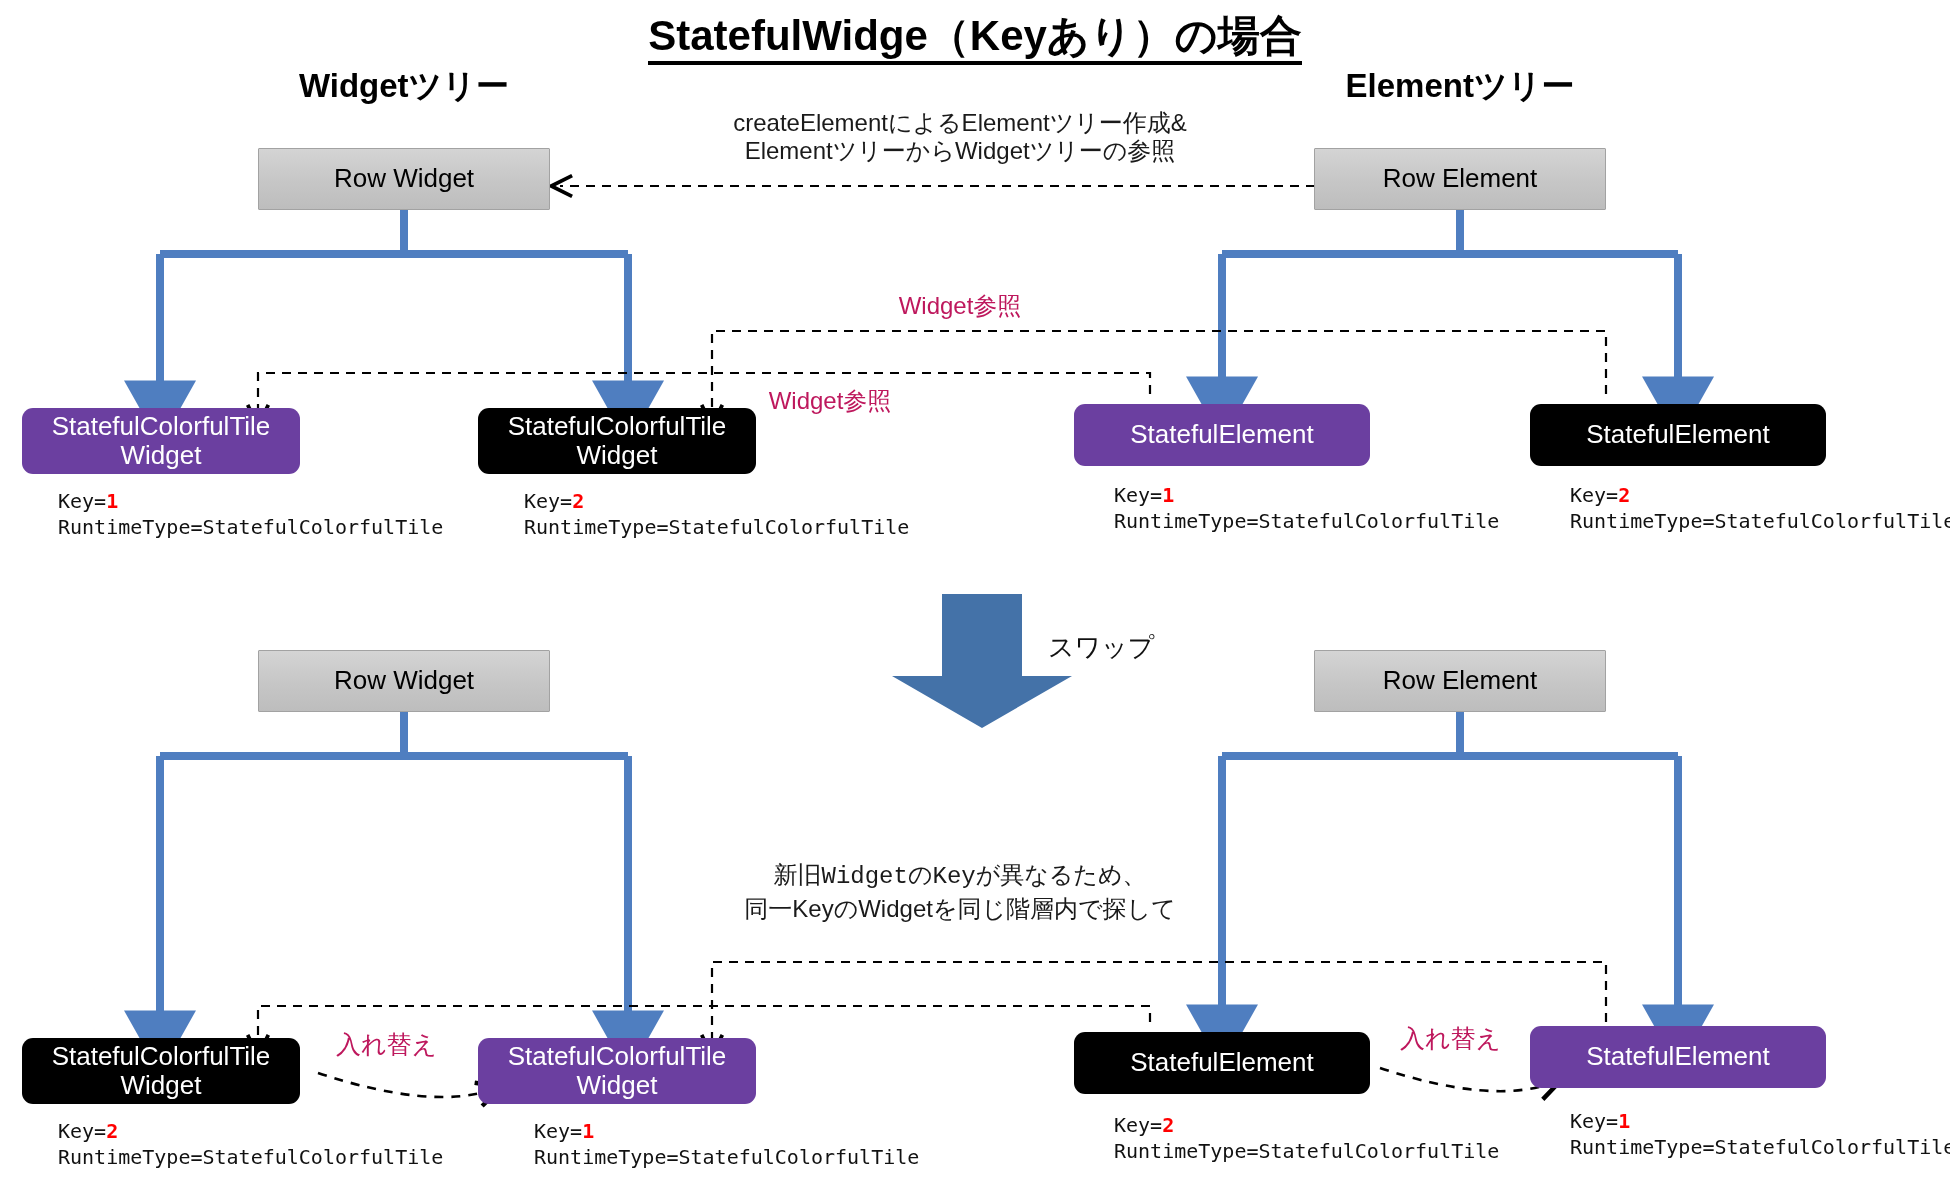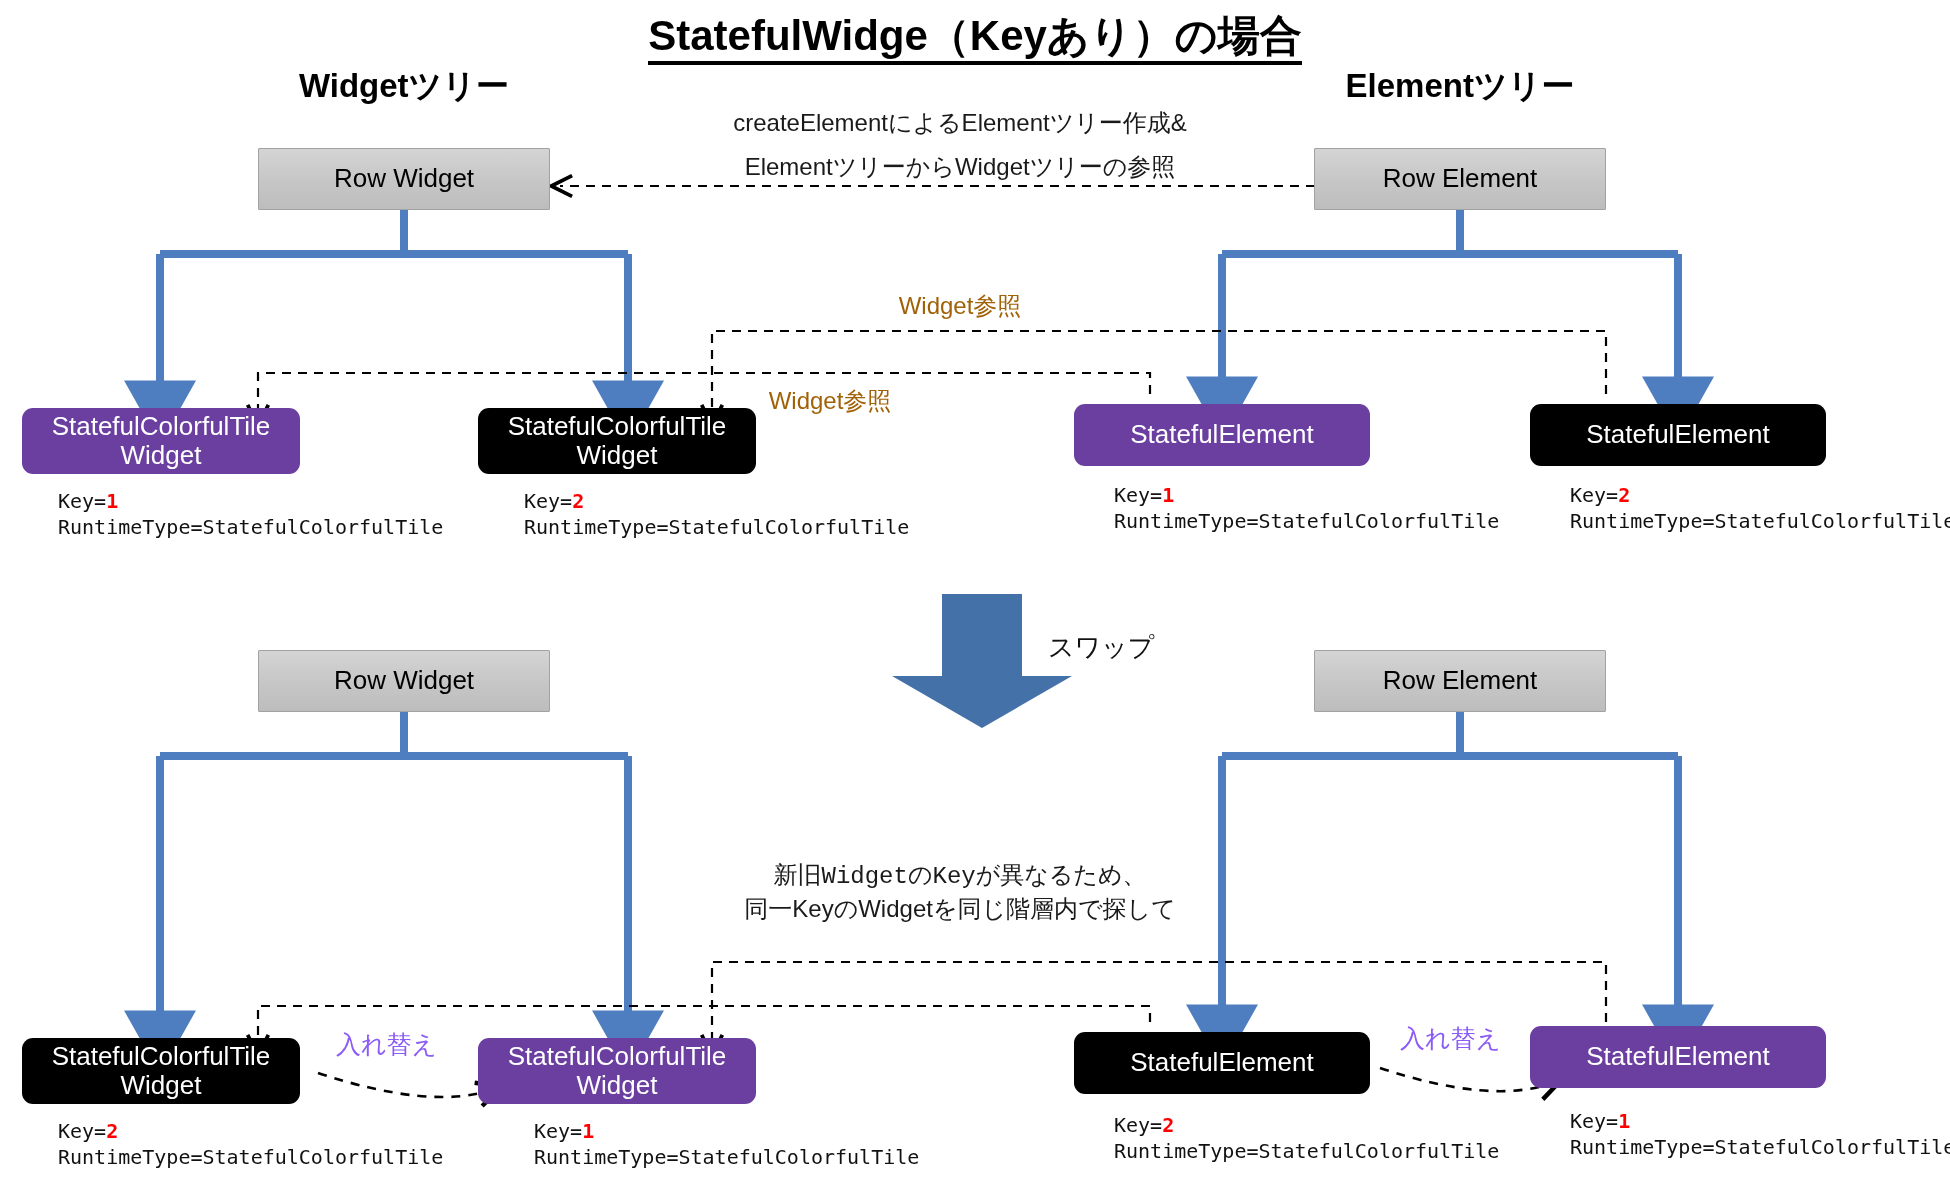--- a/index.html
+++ b/index.html
@@ -57,34 +57,34 @@
     position: absolute;
     font-size: 24px;
     color: #1a1a1a;
     text-align: center;
     line-height: 1.28;
     white-space: nowrap;
   }
   .annot-sm {
     position: absolute;
     font-size: 24px;
-    color: #a16207;
+    color: #be185d;
     text-align: center;
     white-space: nowrap;
   }
   .swap-label {
     position: absolute;
     font-size: 26px;
     color: #111;
     white-space: nowrap;
   }
   .swap-inline {
     position: absolute;
     font-size: 25px;
-    color: #8b5cf6;
+    color: #be185d;
     white-space: nowrap;
   }
 
   
   .node {
     position: absolute;
     box-sizing: border-box;
     display: flex;
     align-items: center;
     justify-content: center;
@@ -202,21 +202,21 @@
   <div class="layer">
 
     <div class="title">
       <span>StatefulWidge（Keyあり）の場合</span>
     </div>
 
     <div class="col-head" style="left:1300px; top:64px; width:320px;">Elementツリー</div>
     <div class="col-head" style="left:244px; top:64px; width:320px;">Widgetツリー</div>
 
     <div class="annot" style="left:660px; top:108px; width:600px;">createElementによるElementツリー作成&amp;</div>
-    <div class="annot" style="left:660px; top:152px; width:600px;">ElementツリーからWidgetツリーの参照</div>
+    <div class="annot" style="left:660px; top:136px; width:600px;">ElementツリーからWidgetツリーの参照</div>
 
     <div class="annot-sm" style="left:830px; top:290px; width:260px;">Widget参照</div>
     <div class="annot-sm" style="left:700px; top:385px; width:260px;">Widget参照</div>
 
     <div class="node node-row" style="left:258px; top:148px; width:292px; height:62px;">Row Widget</div>
     <div class="node node-row" style="left:1314px; top:148px; width:292px; height:62px;">Row Element</div>
 
     <div class="node node-purple" style="left:22px; top:408px; width:278px; height:66px;">StatefulColorfulTile
 Widget</div>
     <div class="caption" style="left:58px; top:488px;">

